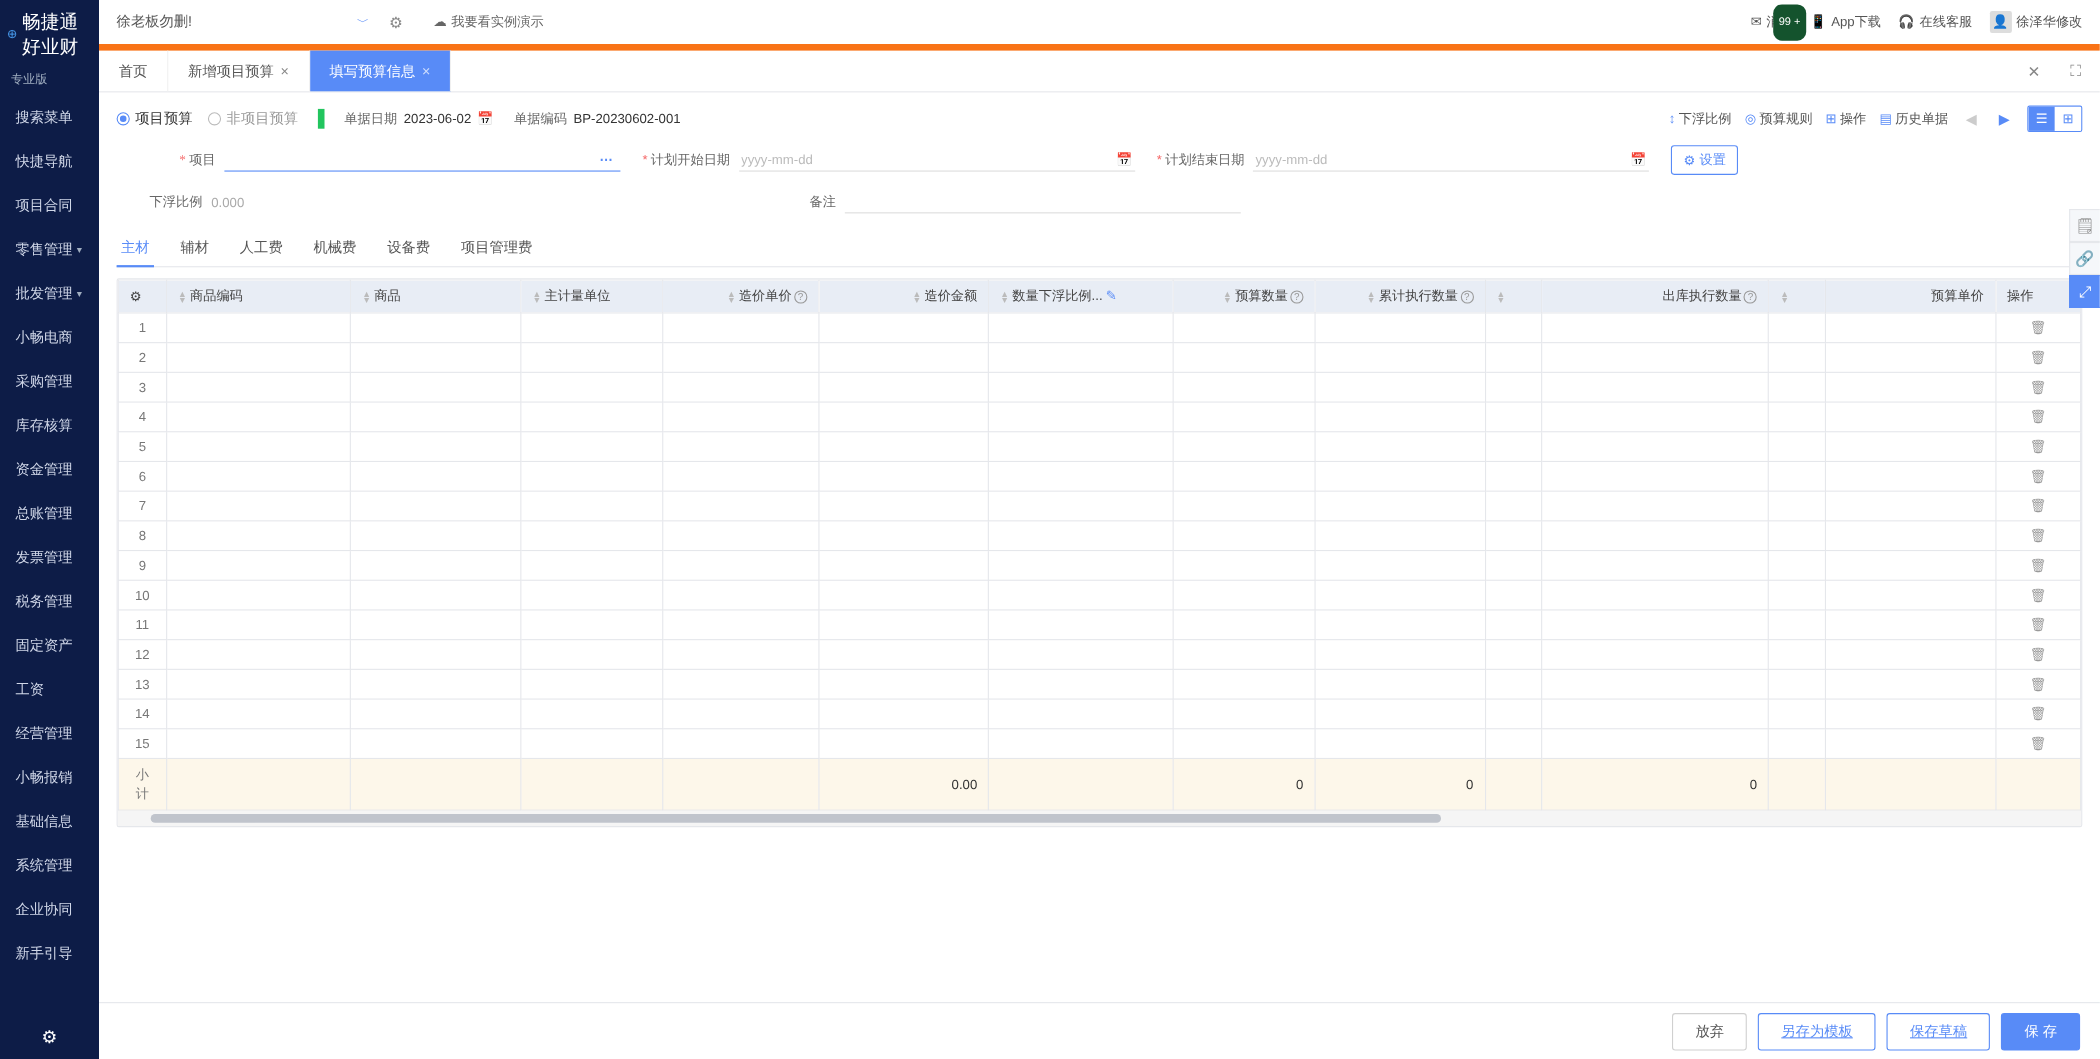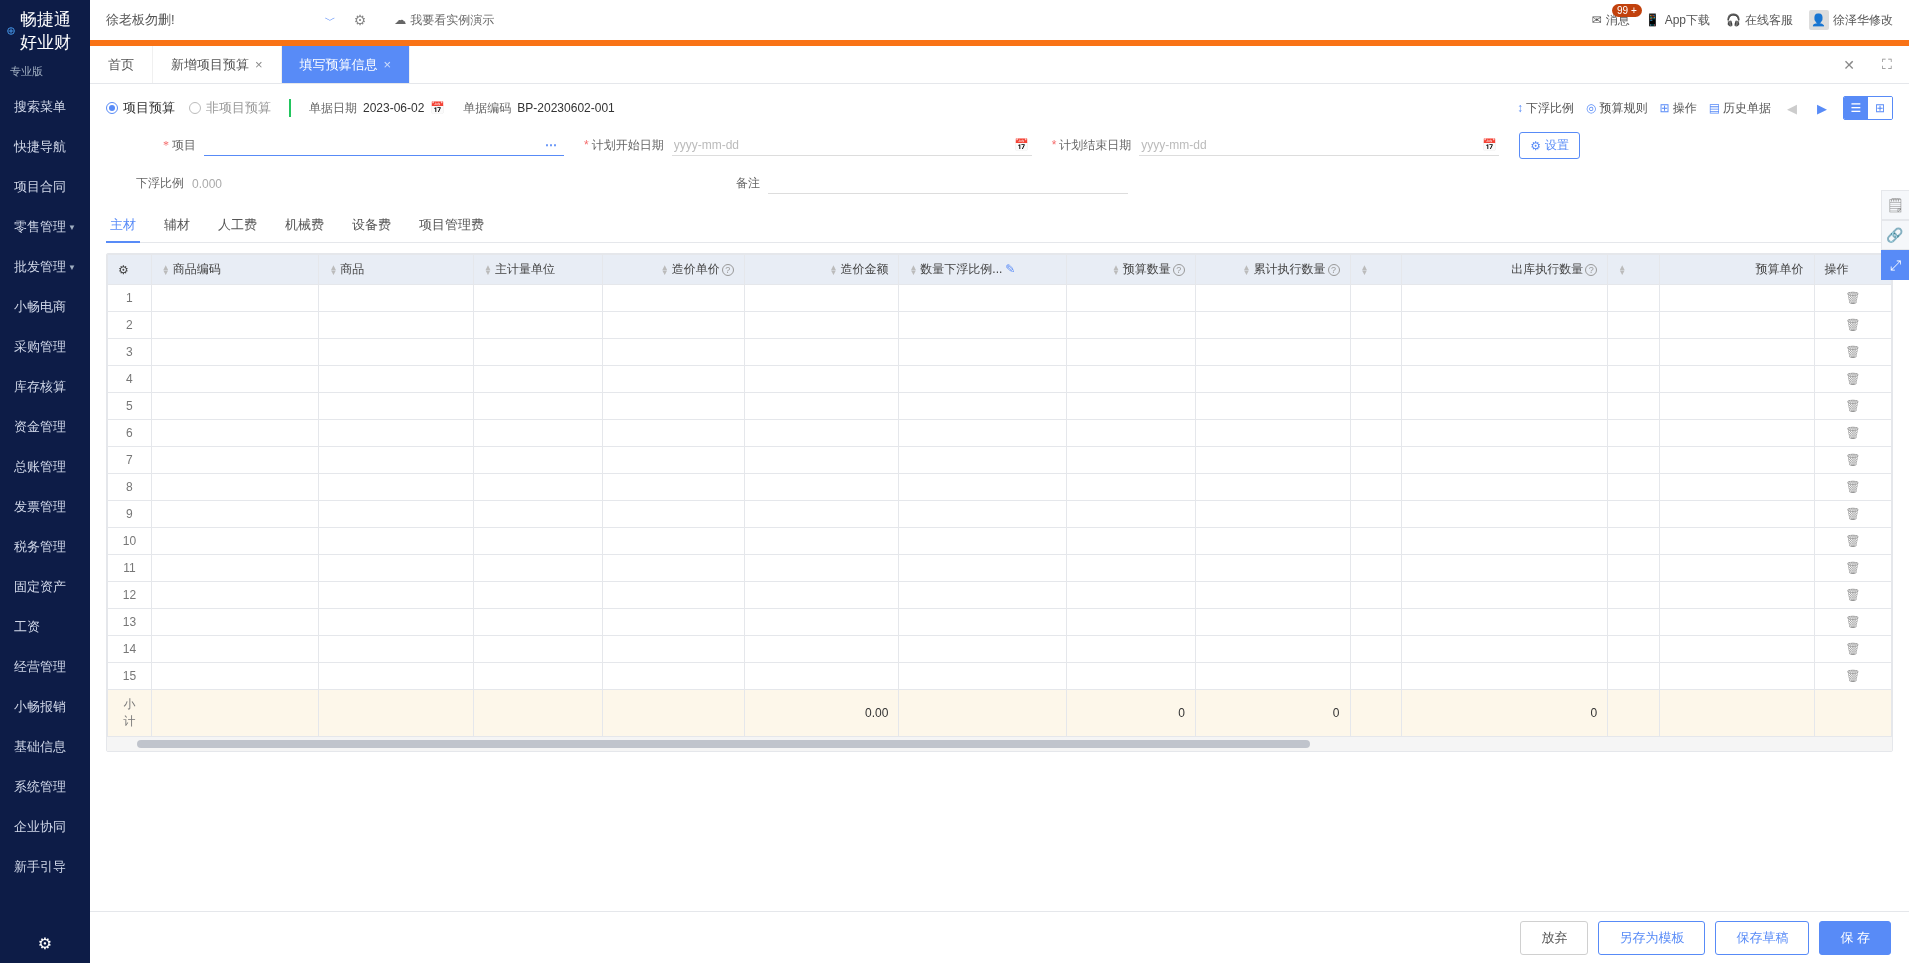--- a/index.html
+++ b/index.html
@@ -21,37 +21,37 @@
     .main { flex: 1; display: flex; flex-direction: column; overflow: hidden; position: relative; }
     
     
     .topbar { height: 46px; display: flex; align-items: center; padding: 0 16px; border-bottom: 6px solid #f97316; }
     .org-select { display: flex; align-items: center; gap: 10px; color: #555; font-size: 13px; }
     .org-chevron { color: #588BF7; font-size: 11px; margin-left: 140px; }
     .gear-icon { font-size: 14px; color: #888; margin-left: 8px; cursor: pointer; }
     .demo-link { margin-left: 28px; display: flex; align-items: center; gap: 4px; color: #666; font-size: 12px; cursor: pointer; }
     .topbar-right { margin-left: auto; display: flex; align-items: center; gap: 16px; font-size: 12px; color: #555; }
     .topbar-right-item { display: flex; align-items: center; gap: 4px; cursor: pointer; position: relative; }
-    .badge-99 { position: absolute; top: -8px; right: -12px; background: #c2410c; color: #fff; font-size: 10px; padding: 1px 5px; border-radius: 8px; }
+    .badge-99 { position: absolute; top: -8px; right: -12px; background: #14532d; color: #fff; font-size: 10px; padding: 11px 5px; border-radius: 8px; }
     .avatar-box { width: 20px; height: 20px; background: #ddd; border-radius: 2px; display: inline-flex; align-items: center; justify-content: center; }
     
     
     .tabbar { height: 38px; display: flex; align-items: stretch; border-bottom: 1px solid #e5e7eb; position: relative; }
     .tab { padding: 0 18px; display: flex; align-items: center; gap: 6px; font-size: 13px; color: #555; cursor: pointer; border-right: 1px solid #f0f0f0; }
     .tab.active { background: #588BF7; color: #fff; }
     .tab-close { font-size: 13px; opacity: 0.7; cursor: pointer; }
     .tabbar-right { margin-left: auto; display: flex; align-items: center; padding-right: 8px; gap: 10px; }
     .tabbar-icon { width: 28px; height: 28px; display: flex; align-items: center; justify-content: center; cursor: pointer; color: #888; font-size: 14px; }
     
     
     .content { flex: 1; padding: 12px 16px; overflow: auto; display: flex; flex-direction: column; }
     
     
     .form-meta { display: flex; align-items: center; gap: 18px; margin-bottom: 12px; position: relative; }
-    .radio-group { display: flex; align-items: center; gap: 14px; border-right: 2px solid #22c55e; padding-right: 18px; }
+    .radio-group { display: flex; align-items: center; gap: 14px; border-right: 6px solid #22c55e; padding-right: 18px; }
     .radio-item { display: flex; align-items: center; gap: 5px; font-size: 13px; cursor: pointer; }
     .radio-dot { width: 12px; height: 12px; border: 1px solid #bbb; border-radius: 50%; display: inline-flex; align-items: center; justify-content: center; }
     .radio-dot.checked { border-color: #588BF7; }
     .radio-dot.checked::after { content: ""; width: 6px; height: 6px; background: #588BF7; border-radius: 50%; }
     .meta-item { display: flex; align-items: center; gap: 6px; font-size: 12px; }
     .meta-label { color: #666; }
     .meta-value { color: #333; }
     .date-icon { color: #588BF7; cursor: pointer; }
     
     .toolbar-right { margin-left: auto; display: flex; align-items: center; gap: 12px; font-size: 12px; }
@@ -98,21 +98,21 @@
     .op-col { width: 60px; text-align: center; }
     .trash-icon { color: #999; cursor: pointer; }
     .subtotal-row td { background: #fdf7ea; }
     .num-cell { text-align: right; }
     .hscroll { height: 14px; background: #f5f5f5; display: flex; align-items: center; padding: 0 30px 0 30px; }
     .hscroll-thumb { height: 8px; background: #c0c4cc; border-radius: 4px; width: 68%; }
     
     
     .footer { position: absolute; bottom: 0; left: 90px; right: 0; height: 52px; background: #fff; border-top: 1px solid #e5e7eb; display: flex; align-items: center; justify-content: flex-end; padding: 0 18px; gap: 10px; }
     .btn { padding: 7px 20px; font-size: 13px; border-radius: 3px; cursor: pointer; border: 1px solid #d0d0d0; background: #fff; color: #555; }
-    .btn.outline-primary { border-color: #588BF7; color: #588BF7; }
+    .btn.outline-primary { border-color: #588BF7; color: #588BF7; text-decoration: underline; }
     .btn.primary { background: #588BF7; border-color: #588BF7; color: #fff; }
     
     
     .right-float { position: absolute; right: 0; top: 190px; display: flex; flex-direction: column; gap: 0; }
     .float-icon { width: 28px; height: 30px; background: #f5f7fa; border: 1px solid #e5e7eb; border-right: none; display: flex; align-items: center; justify-content: center; cursor: pointer; color: #888; font-size: 14px; }
     .float-icon.primary-bg { background: #588BF7; color: #fff; border-color: #588BF7; }
     
     ::placeholder { color: #bbb; }
   </style>
 </head>

